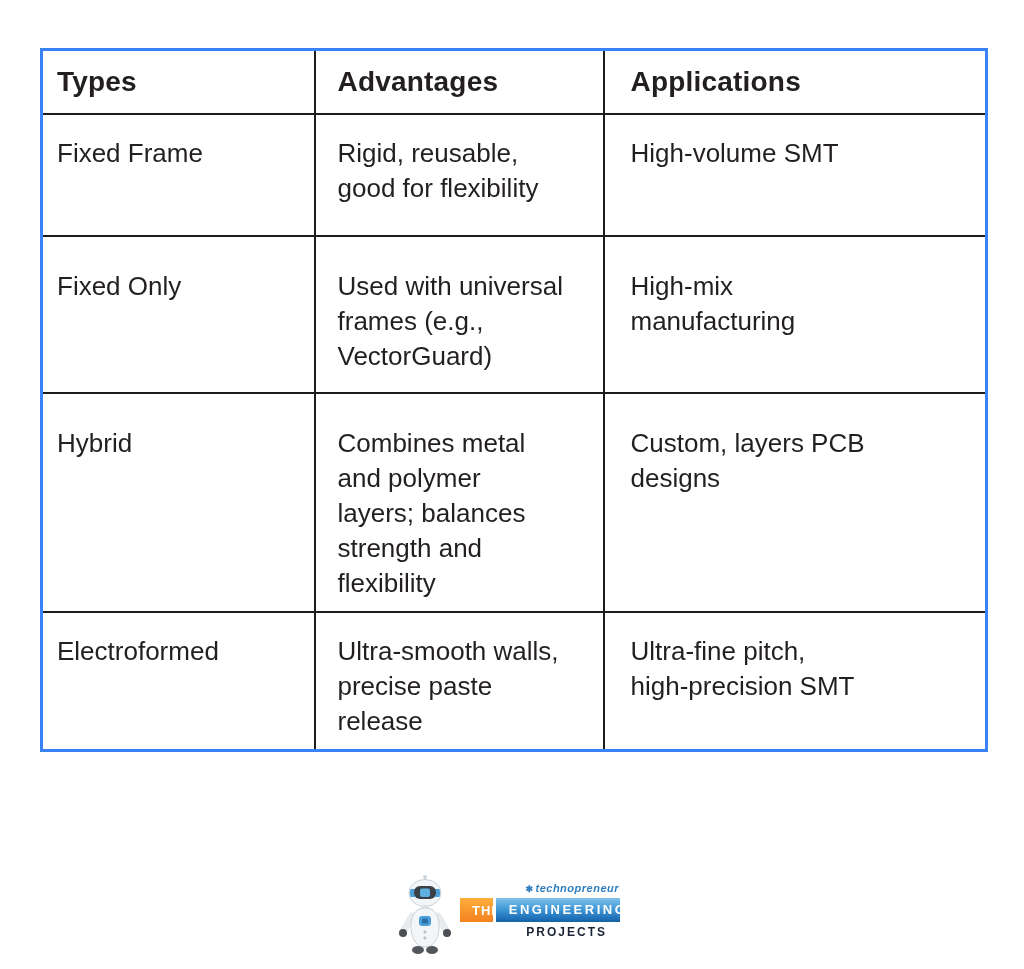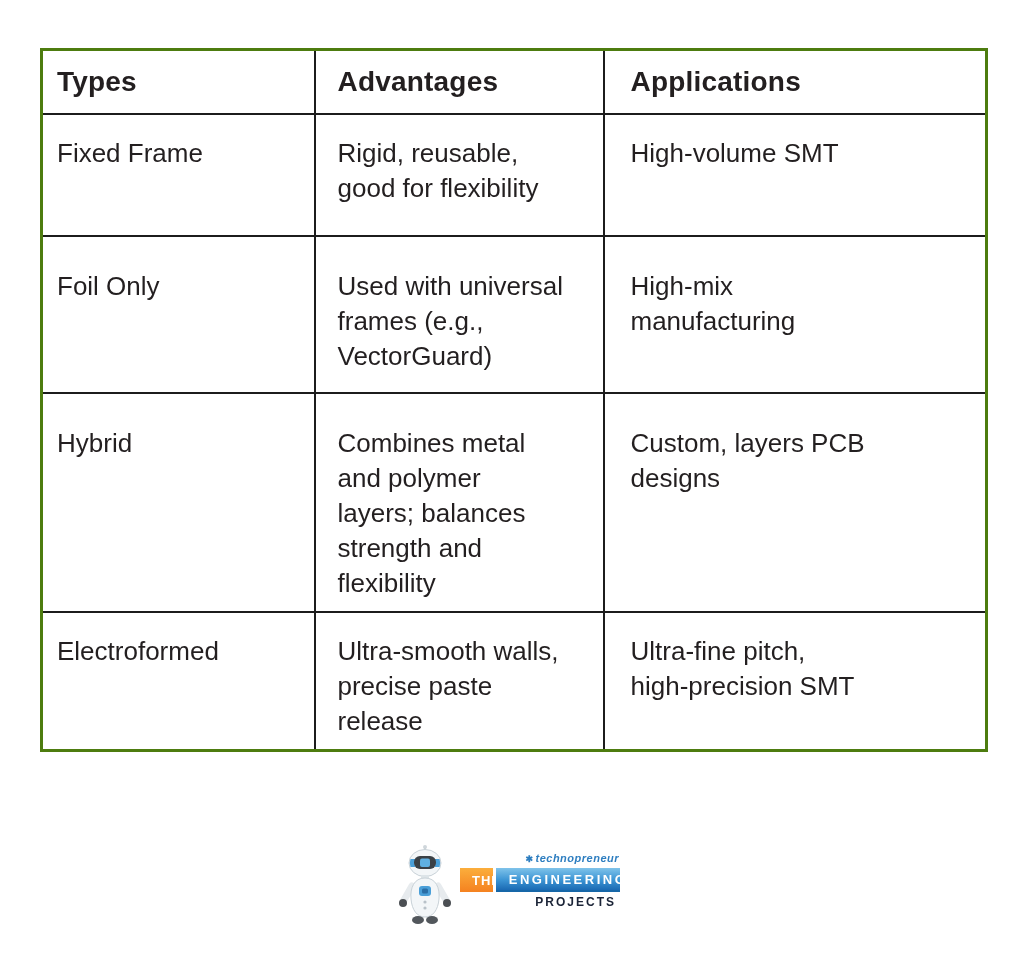--- a/index.html
+++ b/index.html
@@ -13,21 +13,21 @@
   }
 
   
   table.stencil-table {
     position: absolute;
     left: 40px; top: 48px;
     width: 945px;
     border-collapse: collapse;
     table-layout: fixed;
     background: #ffffff;
-    border: 3px solid #4d7c0f;
+    border: 3px solid #3b82f6;
   }
   .stencil-table th, .stencil-table td {
     border: 2px solid #1c1c1c;
     white-space: pre-line;
     overflow: hidden;
   }
   .stencil-table col.c1 { width: 273px; }
   .stencil-table col.c2 { width: 289px; }
   .stencil-table col.c3 { width: 383px; }
 
@@ -53,21 +53,21 @@
   tr.row-fixed-frame    { height: 122px; }
   tr.row-frameless      { height: 120px; }
   tr.row-foil-only      { height: 157px; }
   tr.row-hybrid         { height: 201px; }
   tr.row-electroformed  { height: 125px; }
   tr.row-foil-only td, tr.row-hybrid td { padding-top: 32px; }
 
   
   .logo {
     position: absolute;
-    left: 394px; top: 844px;
+    left: 394px; top: 874px;
     display: flex;
     align-items: flex-start;
   }
   .robot { width: 62px; height: 82px; flex: 0 0 auto; }
   .logo-text {
     margin-left: 4px;
     margin-top: 8px;
     width: 160px;
     display: flex;
     flex-direction: column;
@@ -105,21 +105,21 @@
     background: linear-gradient(#7fc3ea 0%, #3b94d4 55%, #1b6ab3 100%);
     letter-spacing: 2.5px;
     border-bottom: 2px solid #1667a8;
   }
   .projects {
     font-size: 12px;
     font-weight: bold;
     color: #1b2437;
     letter-spacing: 2px;
     margin-top: 3px;
-    margin-right: 4px;
+    margin-right: 13px;
   }
 </style>
 </head>
 <body>
 
 <table class="stencil-table">
   <colgroup>
       <col class="c1">
       <col class="c2">
       <col class="c3">
@@ -132,21 +132,21 @@
     </tr>
   </thead>
   <tbody>
     <tr class="row-fixed-frame">
       <td>Fixed Frame</td>
       <td>Rigid, reusable,
 good for flexibility</td>
       <td>High-volume SMT</td>
     </tr>
     <tr class="row-foil-only">
-      <td>Foil Only</td>
+      <td>Fixed Only</td>
       <td>Used with universal
 frames (e.g.,
 VectorGuard)</td>
       <td>High-mix
 manufacturing</td>
     </tr>
     <tr class="row-hybrid">
       <td>Hybrid</td>
       <td>Combines metal
 and polymer

